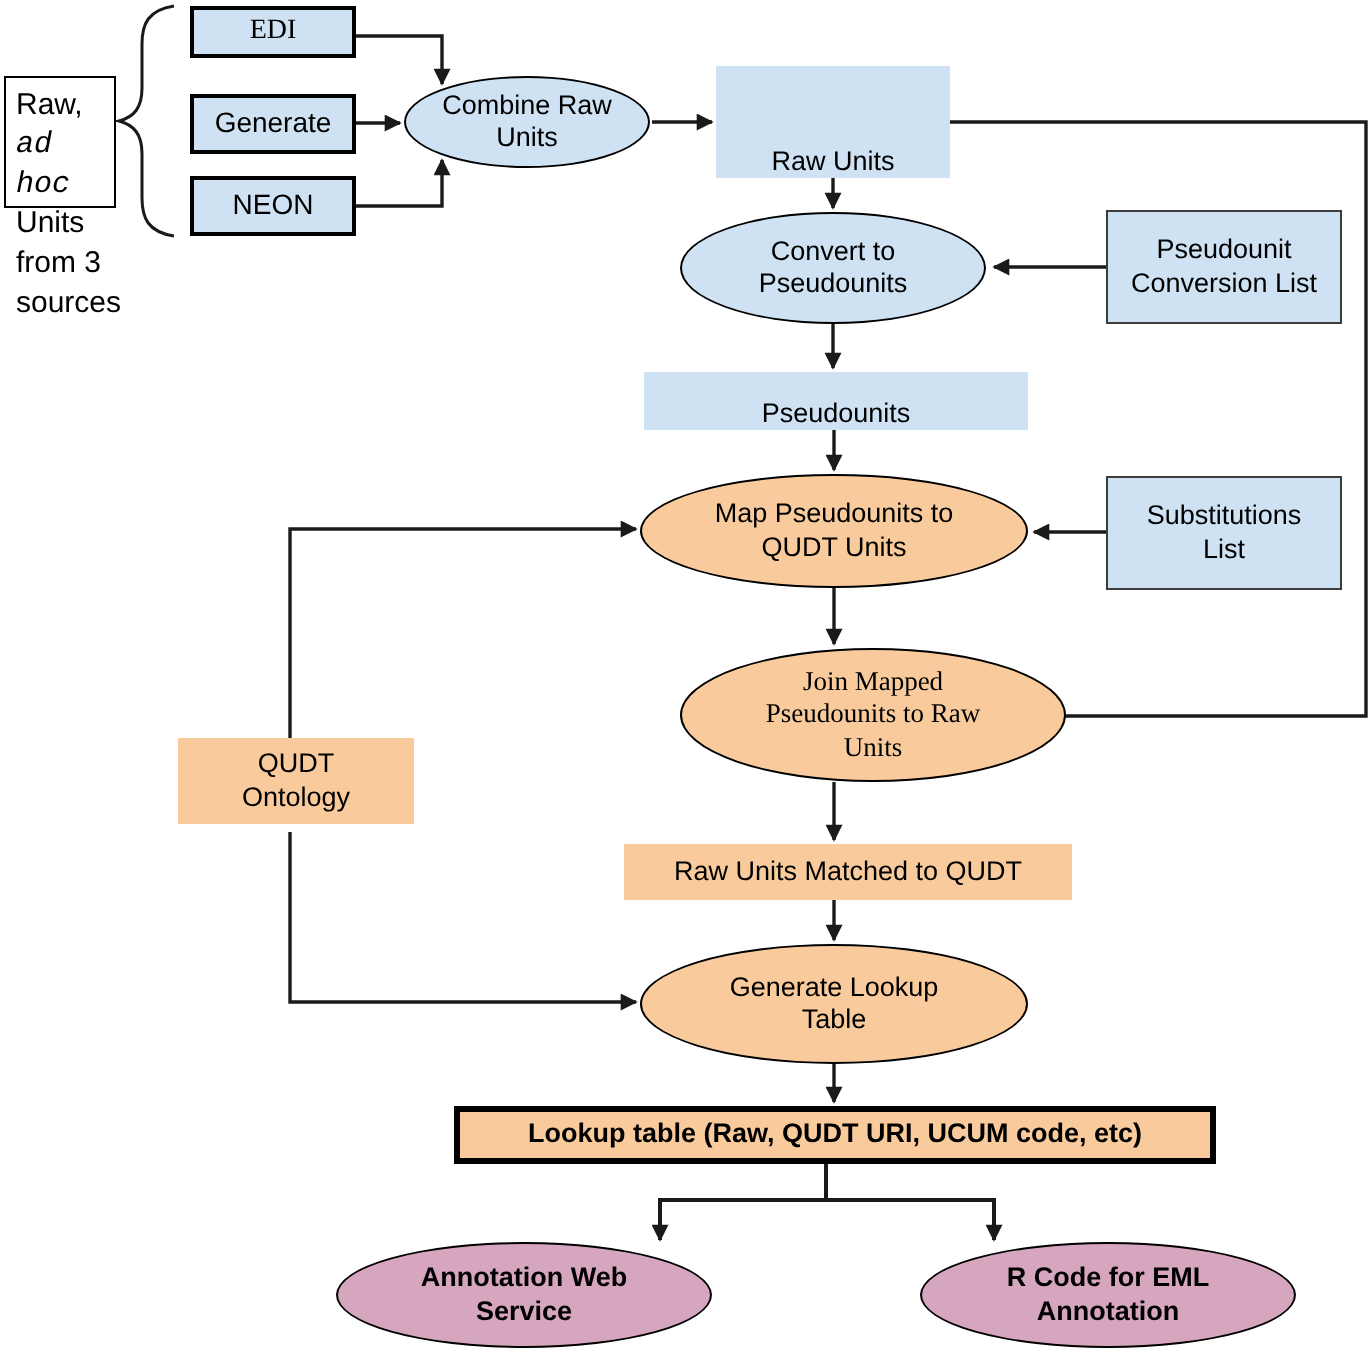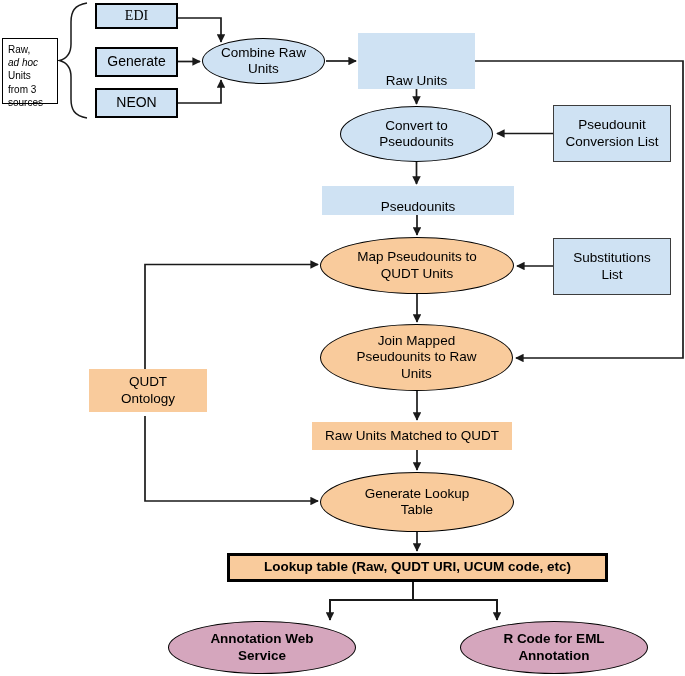--- a/index.html
+++ b/index.html
@@ -16,23 +16,23 @@
   .fill-blue{background:#cfe2f3;}
   .fill-orange{background:#f9cb9c;}
   .fill-pink{background:#d5a6bd;}
   .border-thick{border:2.6px solid #000;}
   .border-thin{border:1px solid #3d3d3d;}
   .border-heavy{border:3px solid #000;}
   .bold{font-weight:bold;}
   .src-font{font-size:14px;}
   .note{
     position:absolute;box-sizing:border-box;background:#fff;border:1px solid #000;
-    font-size:10px;line-height:1.32;padding:4px 0 0 5px;text-align:left;
+    font-size:15px;line-height:1.32;padding:4px 0 0 5px;text-align:left;
   }
-  .note .it{font-style:italic;}
+  .note .it{font-style:italic;font-family:Liberation Mono, monospace;}
   .lbl{display:inline-block;}
   .mw70{max-width:70px;} .mw90{max-width:92px;} .mw100{max-width:104px;}
   .mw120{max-width:122px;} .mw135{max-width:135px;}
 </style>
 </head>
 <body>
 
 <div class="canvas">
 
   <svg class="connectors" viewBox="0 0 685 676" xmlns="http://www.w3.org/2000/svg">
@@ -109,25 +109,25 @@
   </div>
 
   <div class="node fill-blue border-thin" style="left:553px;top:238px;width:118px;height:57px;">
     <span class="lbl mw90">Substitutions List</span>
   </div>
 
   <div class="node fill-orange" style="left:89px;top:369px;width:118px;height:43px;">
     <span class="lbl mw70">QUDT Ontology</span>
   </div>
 
-  <div class="node ellipse fill-orange" style="left:320px;top:324px;width:193px;height:67px;">
+  <div class="node ellipse fill-orange" style="left:340px;top:324px;width:193px;height:67px;font-family:Liberation Serif, serif;">
     <span class="lbl mw135">Join Mapped Pseudounits to Raw Units</span>
   </div>
 
-  <div class="node fill-orange" style="left:312px;top:422px;width:200px;height:28px;">
+  <div class="node fill-orange" style="left:312px;top:422px;width:224px;height:28px;">
     <span class="lbl">Raw Units Matched to QUDT</span>
   </div>
 
   <div class="node ellipse fill-orange" style="left:320px;top:472px;width:194px;height:60px;">
     <span class="lbl mw120">Generate Lookup Table</span>
   </div>
 
   <div class="node fill-orange border-heavy bold" style="left:227px;top:553px;width:381px;height:29px;">
     <span class="lbl">Lookup table (Raw, QUDT URI, UCUM code, etc)</span>
   </div>

